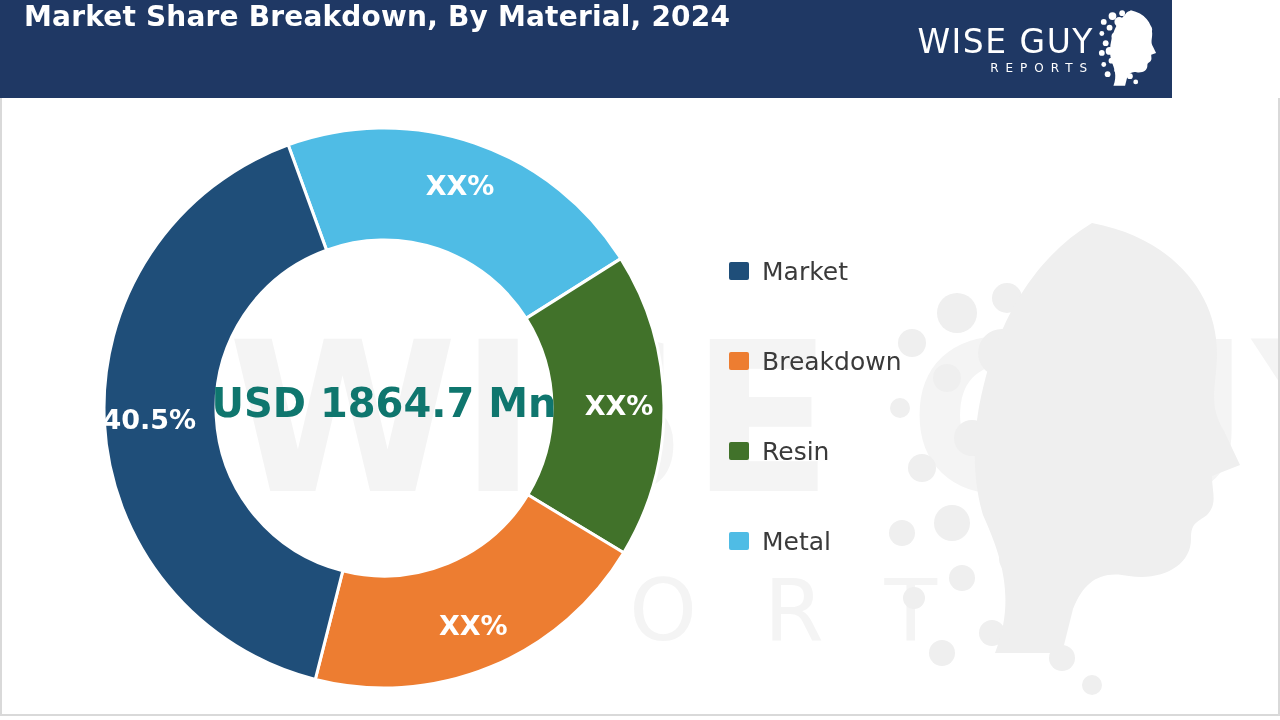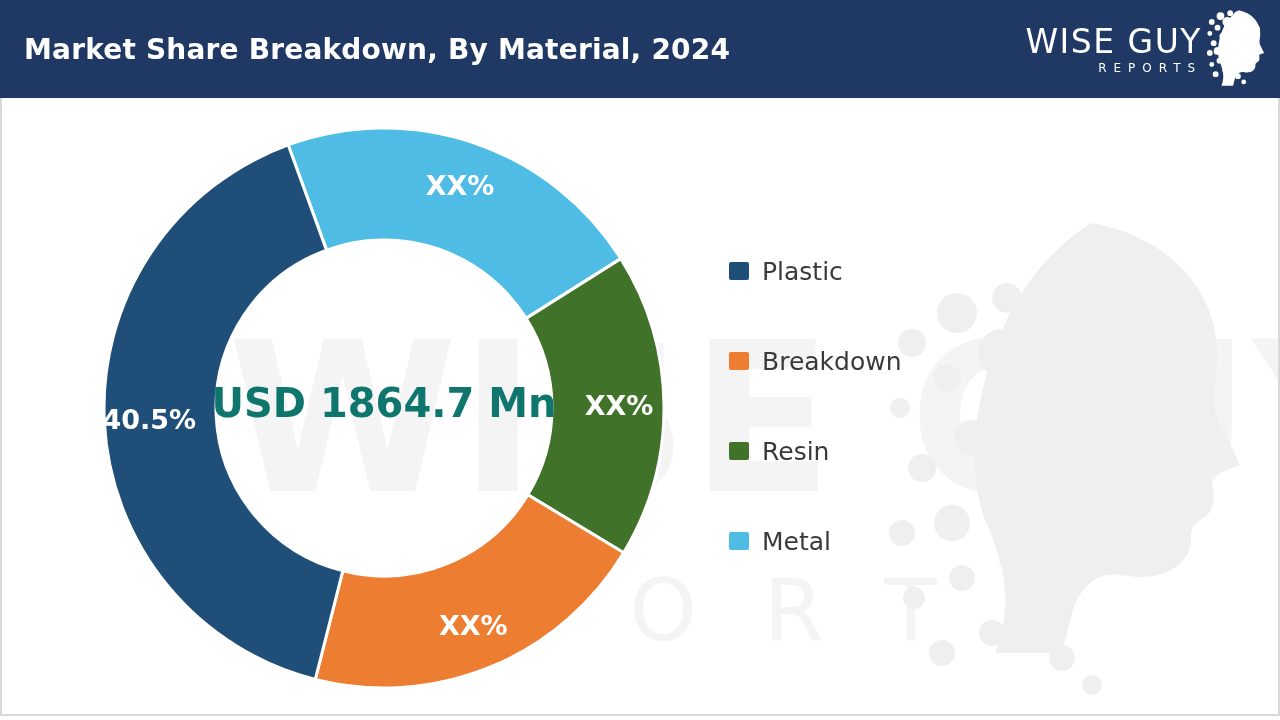--- a/index.html
+++ b/index.html
@@ -1,21 +1,21 @@
 <!DOCTYPE html>
 <html><head>
 <meta charset="utf-8">
 <style>
   html,body{margin:0;padding:0;background:#ffffff;}
   .page{position:relative;width:1280px;height:720px;overflow:hidden;background:#ffffff;
         font-family:"DejaVu Sans","Liberation Sans",sans-serif;}
 
   
-  .header{position:absolute;left:0;top:0;width:1280px;height:98px;background:#1f3864;
-          display:flex;align-items:center;justify-content:space-between;
+  .header{position:absolute;left:0;top:0;width:1172px;height:98px;background:#1f3864;
+          display:flex;justify-content:space-between;
           padding:0 14px 0 24px;box-sizing:border-box;}
   .title{color:#ffffff;font-size:28px;font-weight:700;letter-spacing:.2px;white-space:nowrap;}
   .logo{display:flex;align-items:center;}
   .logo-text{text-align:right;color:#ffffff;line-height:1;}
   .logo-line1{font-size:33px;font-weight:400;letter-spacing:1.5px;}
   .logo-line2{font-size:12px;letter-spacing:.58em;margin-top:4px;}
   .logo-face{margin-left:2px;}
 
   
   .content{position:absolute;left:0;top:98px;width:1280px;height:618px;background:#ffffff;
@@ -131,21 +131,21 @@
         <text x="389.3" y="517.4" class="seg-label" text-anchor="middle" dominant-baseline="central">XX%</text>
         <path d="M 231.31 571.44 A 280 280 0 0 1 204.23 36.89 L 242.54 142.13 A 168.00 168.00 0 0 0 258.79 462.87 Z" fill="#1f4e79" stroke="#ffffff" stroke-width="3" stroke-linejoin="round"></path>
         <text x="65.3" y="311.9" class="seg-label" text-anchor="middle" dominant-baseline="central">40.5%</text>
       </svg>
 
     <div class="center-label">USD 1864.7 Mn</div>
 
     <div class="legend">
         <div class="legend-item">
           <span class="legend-swatch" style="background: rgb(31, 78, 121);"></span>
-          <span class="legend-label">Plastic</span>
+          <span class="legend-label">Market</span>
         </div>
         <div class="legend-item">
           <span class="legend-swatch" style="background: rgb(237, 125, 49);"></span>
           <span class="legend-label">Breakdown</span>
         </div>
         <div class="legend-item">
           <span class="legend-swatch" style="background: rgb(65, 114, 42);"></span>
           <span class="legend-label">Resin</span>
         </div>
         <div class="legend-item">

